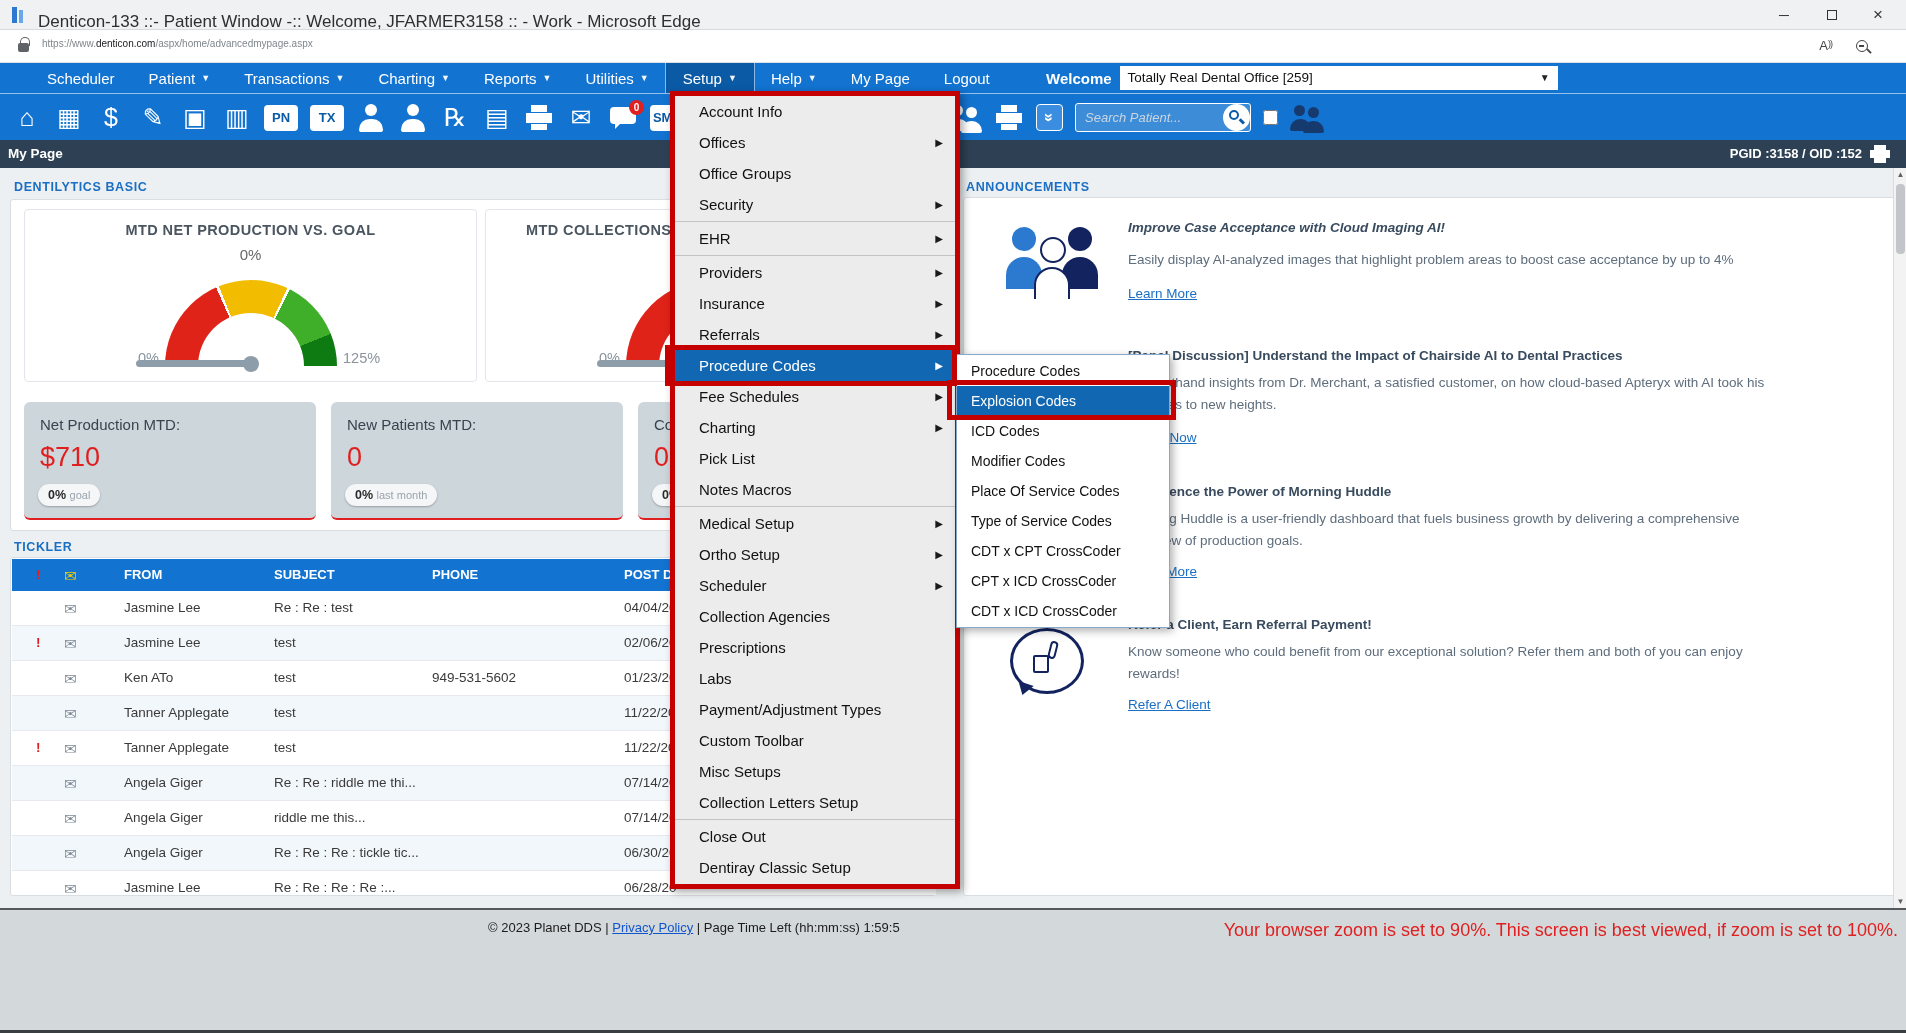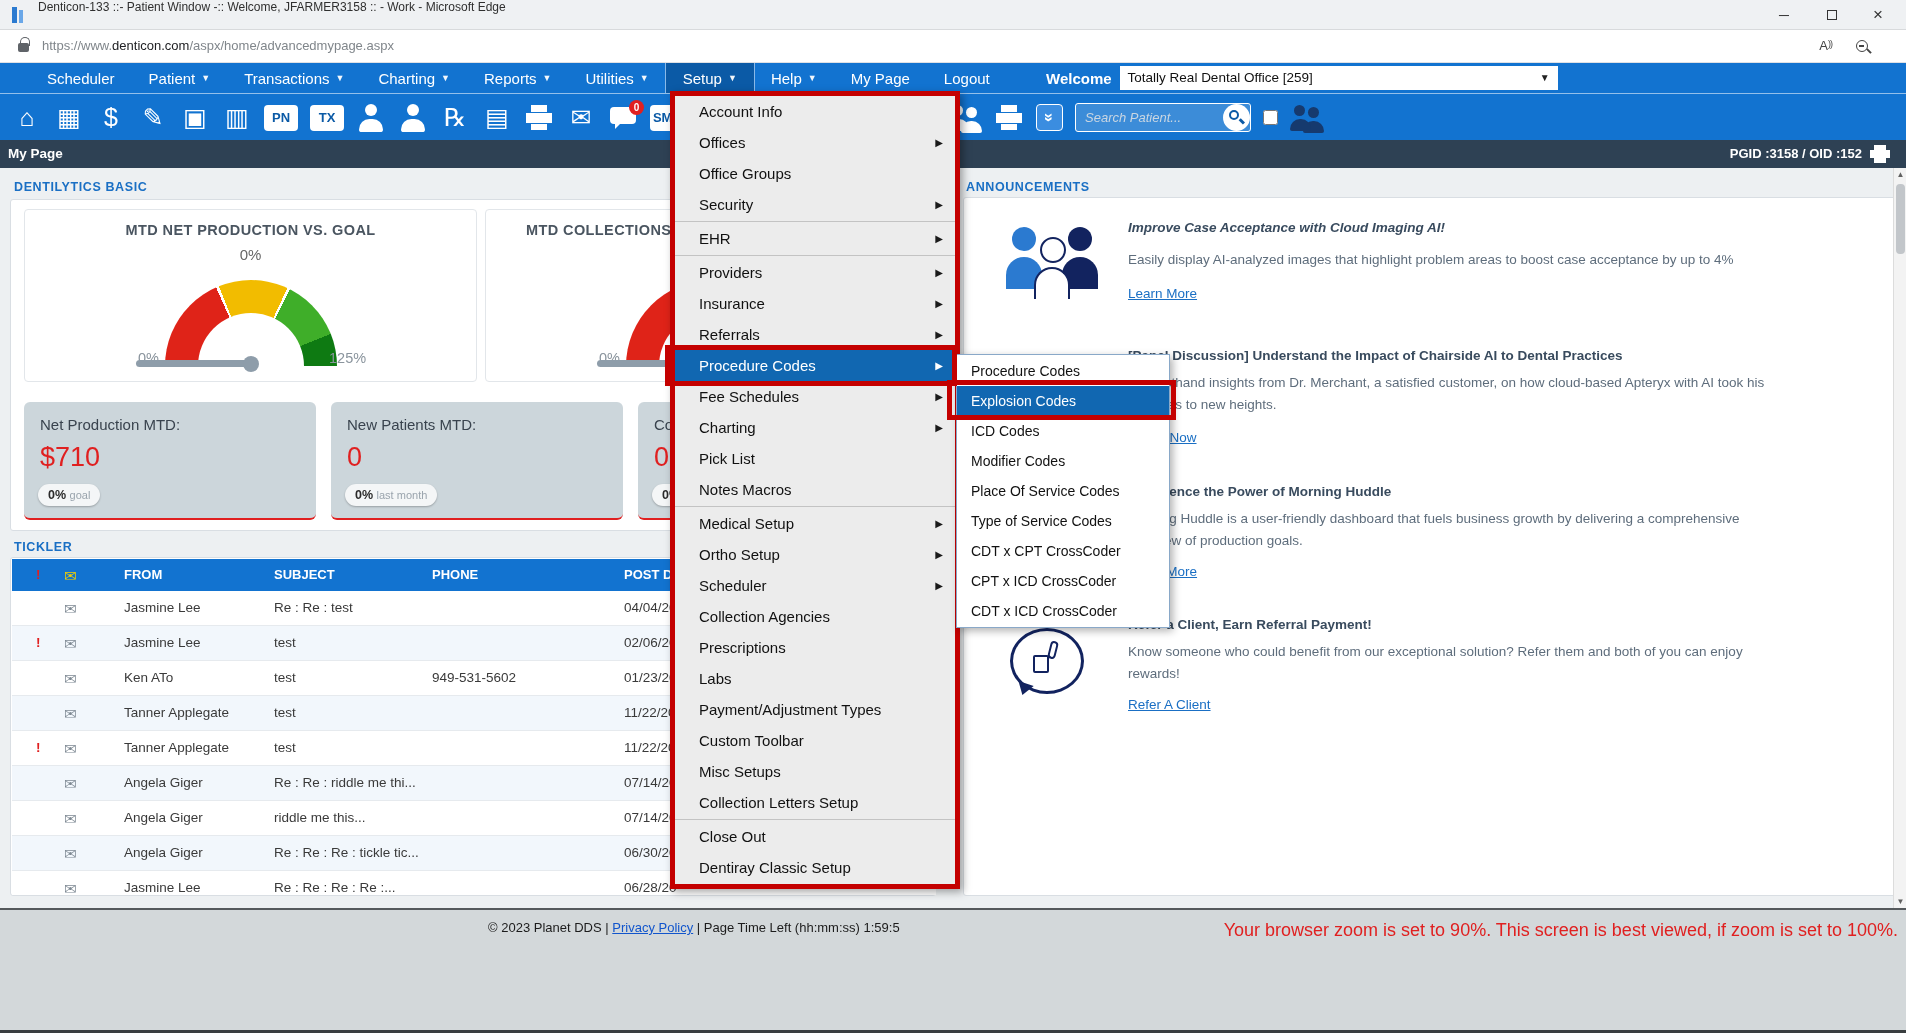--- a/index.html
+++ b/index.html
@@ -3,28 +3,28 @@
 <meta charset="utf-8">
 <style>
   * { margin:0; padding:0; box-sizing:border-box; }
   body { font-family:"Liberation Sans","DejaVu Sans",sans-serif; background:#fff; }
   .screen { position:relative; width:1906px; height:1033px; overflow:hidden; background:#fff; }
 
   
   .titlebar { position:absolute; left:0; top:0; width:1906px; height:30px; background:#eff1f3; border-bottom:1px solid #d8dadc; }
   .app-icon { position:absolute; left:12px; top:7px; width:16px; height:16px;
     background:linear-gradient(#2b7ad0,#2b7ad0) 0 0/5px 16px no-repeat, linear-gradient(#6aa7e8,#6aa7e8) 7px 3px/4px 13px no-repeat; }
-  .title-text { position:absolute; left:38px; top:0; font-size:12px; color:#2f2f2f; white-space:nowrap; }
+  .title-text { position:absolute; left:38px; top:12px; font-size:17px; color:#2f2f2f; white-space:nowrap; }
   .winbtn { position:absolute; top:0; width:44px; height:30px; text-align:center; line-height:30px; font-size:14px; color:#333; }
   .maxbox { display:inline-block; width:10px; height:10px; border:1.3px solid #333; margin-top:10px; }
 
   .urlbar { position:absolute; left:0; top:30px; width:1906px; height:33px; background:#fff; border-bottom:1px solid #dfe1e5; }
   .i-lock { position:absolute; left:18px; top:13px; width:11px; height:9px; background:#5f6368; border-radius:2px; }
   .i-lock::before { content:""; position:absolute; top:-6px; left:1.5px; width:8px; height:8px; border:1.6px solid #5f6368; border-bottom:none; border-radius:5px 5px 0 0; }
-  .url-text { position:absolute; left:42px; top:8px; font-size:13px; color:#80868b; white-space:nowrap; }
+  .url-text { position:absolute; left:42px; top:8px; font-size:10px; color:#80868b; white-space:nowrap; }
   .url-text b { color:#202124; font-weight:normal; }
   .i-readaloud { position:absolute; right:74px; top:8px; font-size:13px; color:#444; }
   .i-readaloud i { font-style:normal; font-size:9px; letter-spacing:-1px; vertical-align:3px; }
   .i-zoomout { position:absolute; right:38px; top:10px; width:12px; height:12px; border:1.6px solid #444; border-radius:50%; }
   .i-zoomout::before { content:""; position:absolute; left:2px; top:4.4px; width:5px; height:1.6px; background:#444; }
   .i-zoomout::after { content:""; position:absolute; left:9px; top:9px; width:6px; height:1.8px; background:#444; transform:rotate(45deg); }
 
   
   .navbar { position:absolute; left:0; top:63px; width:1906px; height:30px; background:#1273d0; display:flex; align-items:stretch; padding-left:30px; }
   .nav-item { color:#fff; font-size:15px; padding:0 17px; display:flex; align-items:center; white-space:nowrap; cursor:pointer; }
@@ -87,21 +87,21 @@
   .gauge-card { position:absolute; width:453px; height:173px; background:#fff; border:1px solid #e2e6ea; border-radius:4px; }
   .g-title { position:absolute; left:0; top:12px; width:100%; text-align:center; font-size:14.5px; font-weight:bold; color:#4a5560; letter-spacing:.4px; }
   .g-title.left-align { text-align:left; left:40px; width:auto; white-space:nowrap; }
   .g-value { position:absolute; left:0; top:36px; width:100%; text-align:center; font-size:15px; color:#666; }
   .g-arc { position:absolute; left:140px; top:70px; width:172px; height:86px; overflow:hidden; }
   .g-arc::before { content:""; position:absolute; left:0; top:0; width:172px; height:172px; border-radius:50%;
       background:conic-gradient(from 270deg, #df2318 0deg 66deg, #fff 66deg 68deg, #f2bc00 68deg 115deg, #fff 115deg 117deg,
         #3fae29 117deg 158deg, #0e7a12 158deg 180deg, transparent 180deg 360deg); }
   .g-arc::after { content:""; position:absolute; left:33px; top:33px; width:106px; height:106px; border-radius:50%; background:#fff; }
   .g-min { position:absolute; left:74px; top:140px; width:60px; text-align:right; font-size:14.5px; color:#8a949d; }
-  .g-max { position:absolute; left:304px; top:140px; font-size:14.5px; color:#8a949d; }
+  .g-max { position:absolute; left:318px; top:140px; font-size:14.5px; color:#8a949d; }
   .g-needle { position:absolute; left:111px; top:150px; width:115px; height:7px; background:#8e9daa; border-radius:4px; }
   .g-hub { position:absolute; left:218px; top:146px; width:16px; height:16px; border-radius:50%; background:#8e9daa; }
 
   
   .stat-card { position:absolute; width:292px; height:118px; background:#ccd6db; border-radius:6px; border-bottom:2px solid #e02020; }
   .s-label { position:absolute; left:16px; top:14px; font-size:15px; color:#39434e; }
   .s-value { position:absolute; left:16px; top:40px; font-size:27px; color:#e02020; }
   .s-pill { position:absolute; left:14px; top:82px; background:#f4f6f7; border-radius:14px; padding:4px 10px; font-size:12.5px;
       box-shadow:0 1px 2px rgba(0,0,0,.25); white-space:nowrap; }
   .s-pill b { color:#2b2b2b; }

